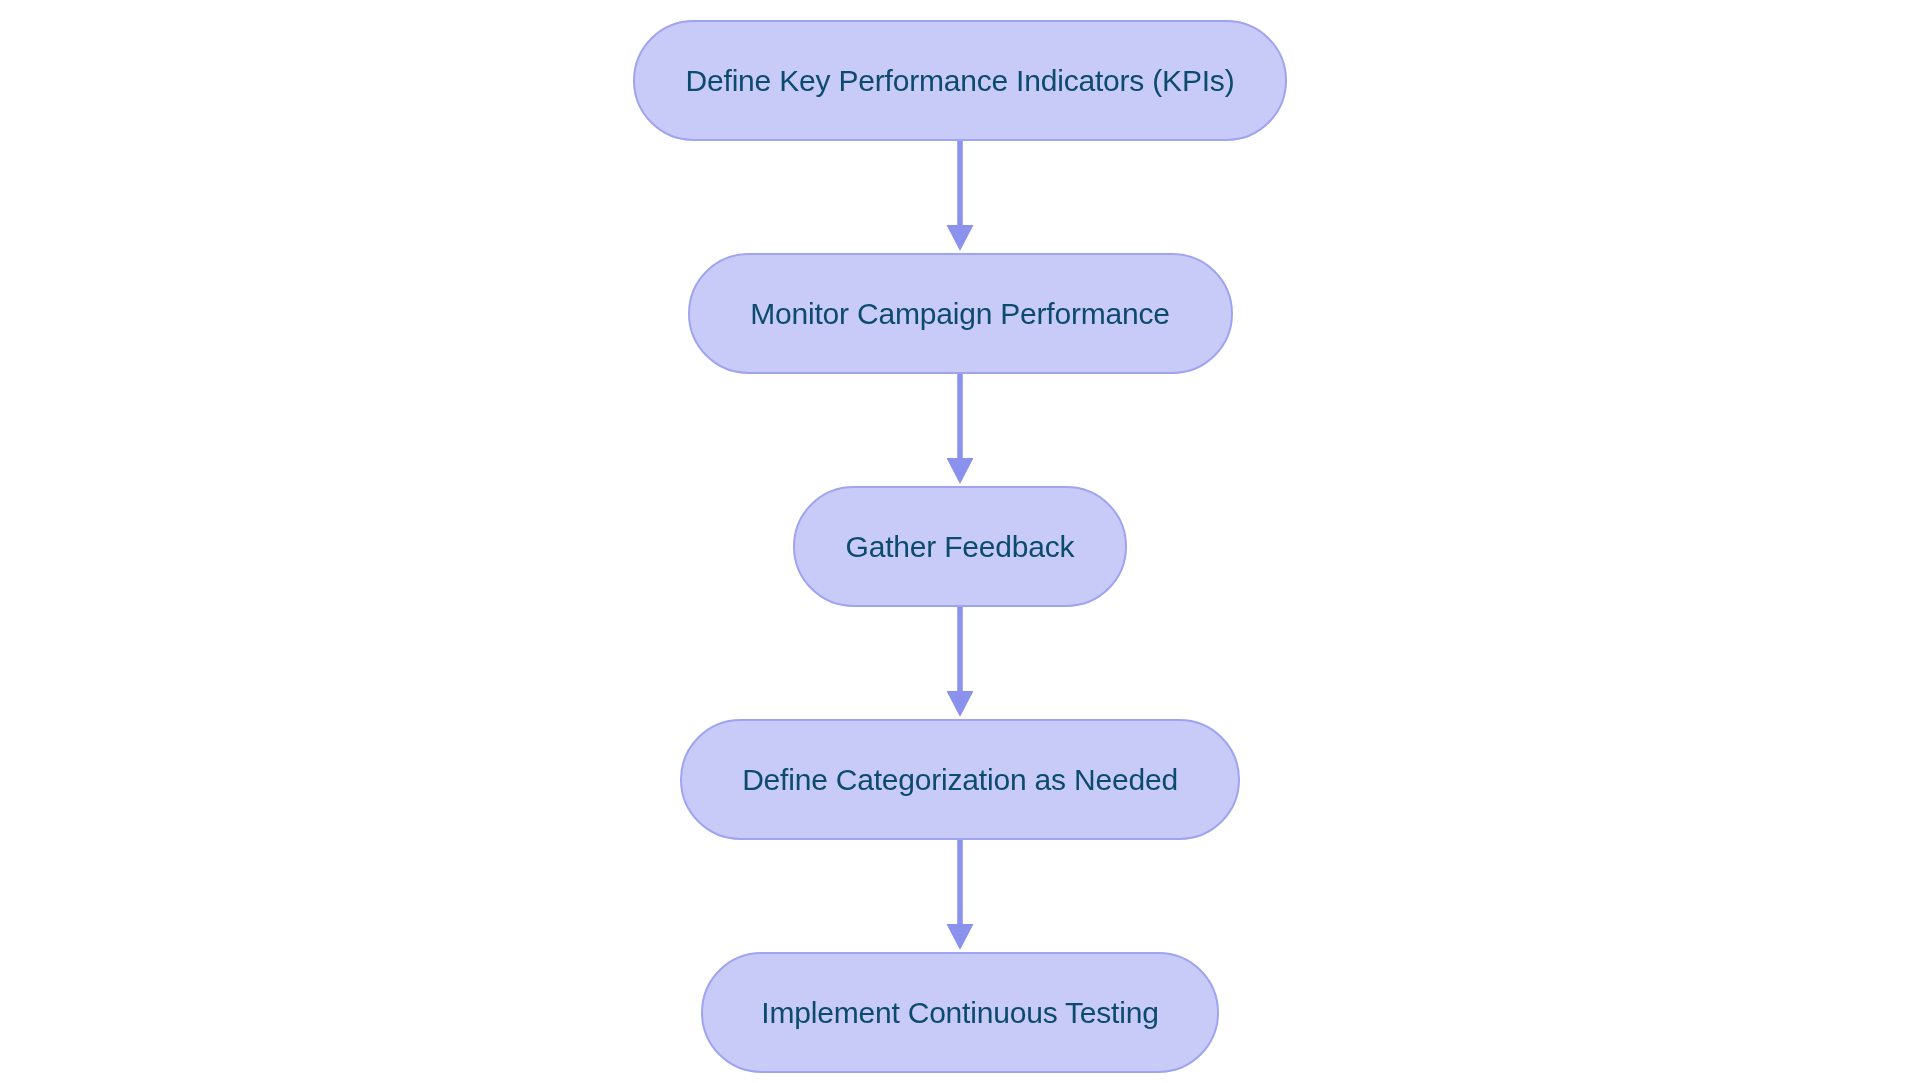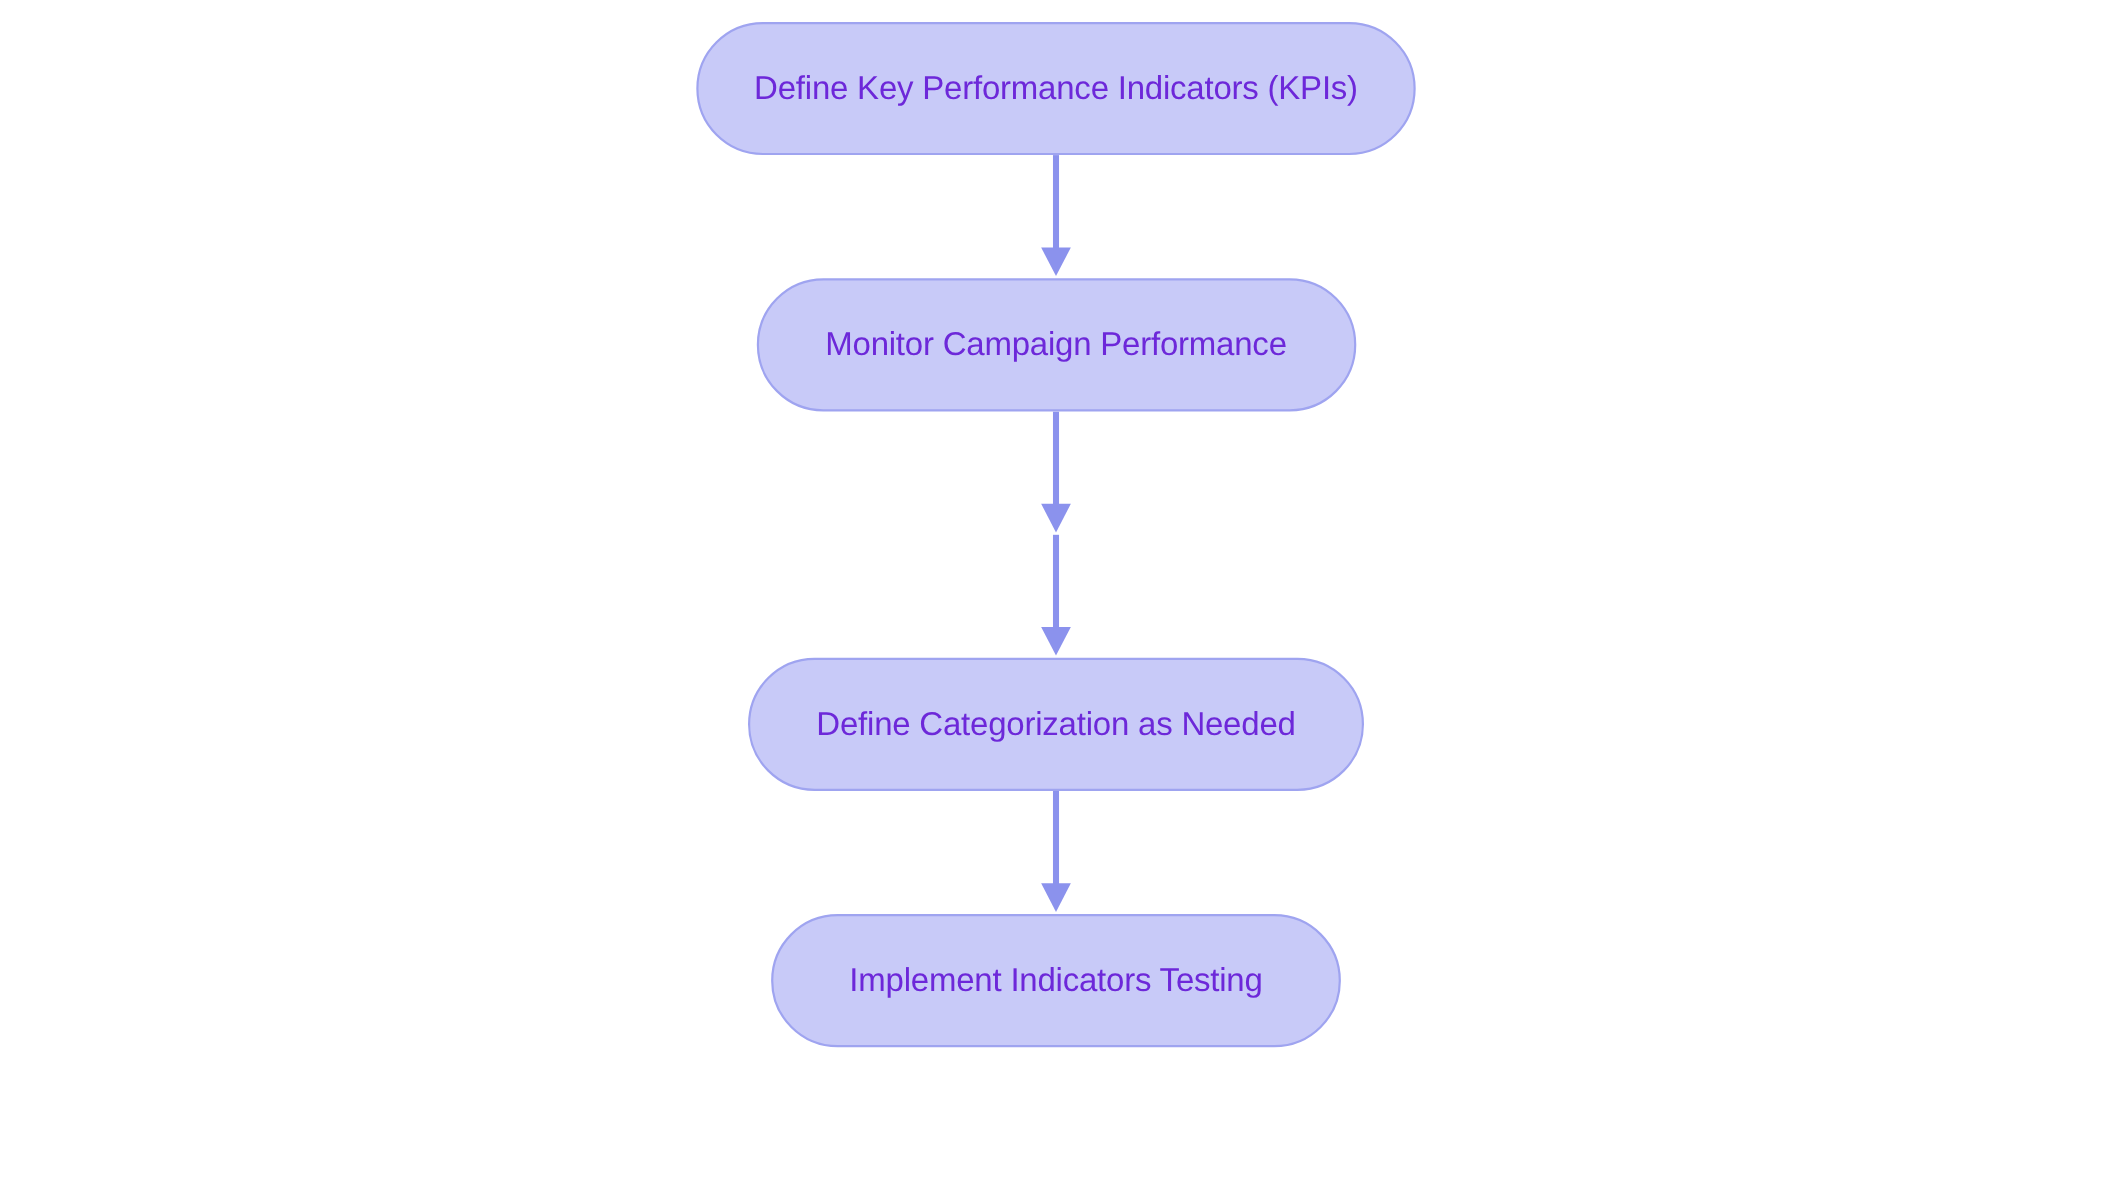--- a/index.html
+++ b/index.html
@@ -25,21 +25,21 @@
     display: flex;
     flex-direction: column;
     align-items: center;
   }
   .node {
     box-sizing: border-box;
     height: 121px;
     border-radius: 60.5px;
     background: #c8caf8;
     border: 2px solid #9fa4f0;
-    color: #6d28d9;
+    color: #0c4a6e;
     font-size: 30px;
     font-weight: 400;
     letter-spacing: -0.2px;
     display: flex;
     align-items: center;
     justify-content: center;
     text-align: center;
     white-space: nowrap;
     flex: 0 0 auto;
   }
@@ -72,33 +72,36 @@
 
     <div class="node n1">
       <span>Monitor Campaign Performance</span>
     </div>
 
     <svg class="arrow" viewBox="0 0 30 112" aria-hidden="true">
       <rect x="12.25" y="0" width="5.5" height="86" fill="#8b92ed"></rect>
       <polygon points="1.5,84 28.5,84 15,110" fill="#8b92ed"></polygon>
     </svg>
 
+    <div class="node n2">
+      <span>Gather Feedback</span>
+    </div>
 
     <svg class="arrow" viewBox="0 0 30 112" aria-hidden="true">
       <rect x="12.25" y="0" width="5.5" height="86" fill="#8b92ed"></rect>
       <polygon points="1.5,84 28.5,84 15,110" fill="#8b92ed"></polygon>
     </svg>
 
     <div class="node n3">
       <span>Define Categorization as Needed</span>
     </div>
 
     <svg class="arrow" viewBox="0 0 30 112" aria-hidden="true">
       <rect x="12.25" y="0" width="5.5" height="86" fill="#8b92ed"></rect>
       <polygon points="1.5,84 28.5,84 15,110" fill="#8b92ed"></polygon>
     </svg>
 
     <div class="node n4">
-      <span>Implement Indicators Testing</span>
+      <span>Implement Continuous Testing</span>
     </div>
 
   </div>
 </div>
 
 </body></html>

